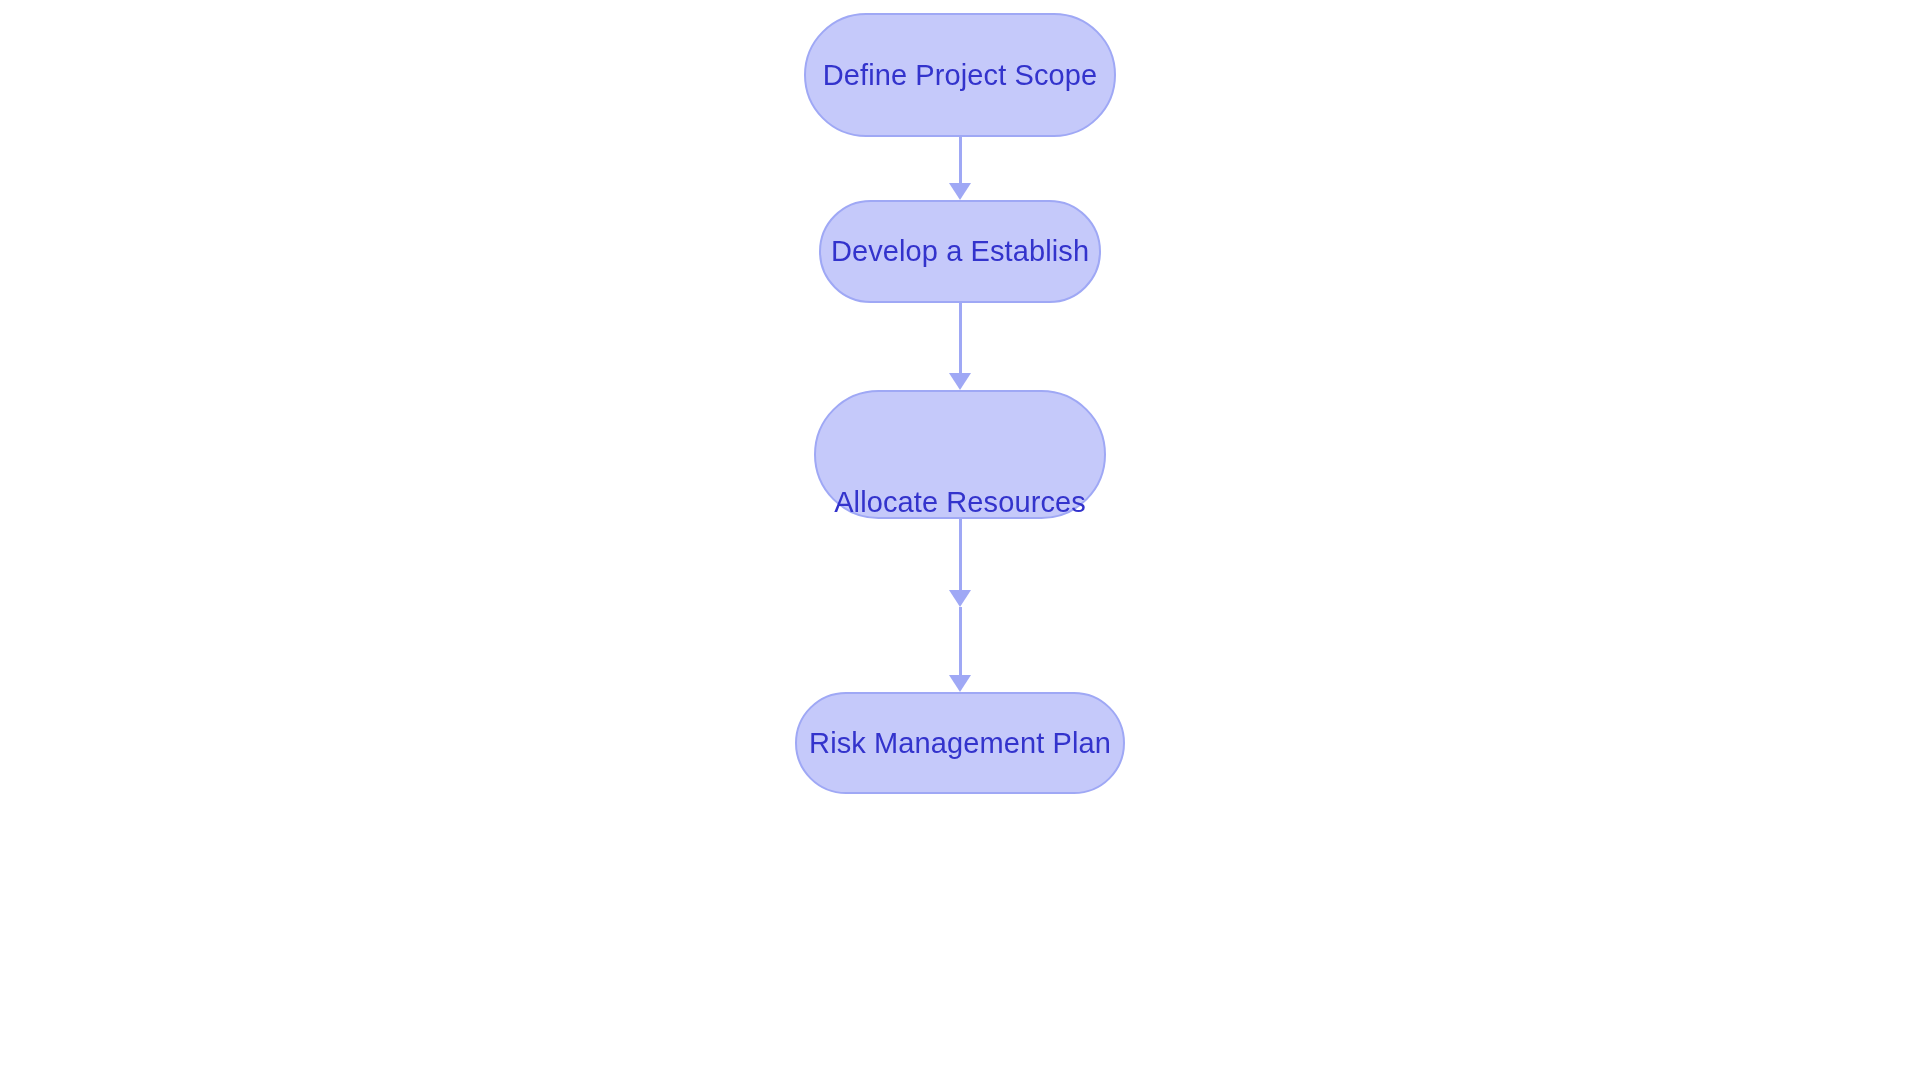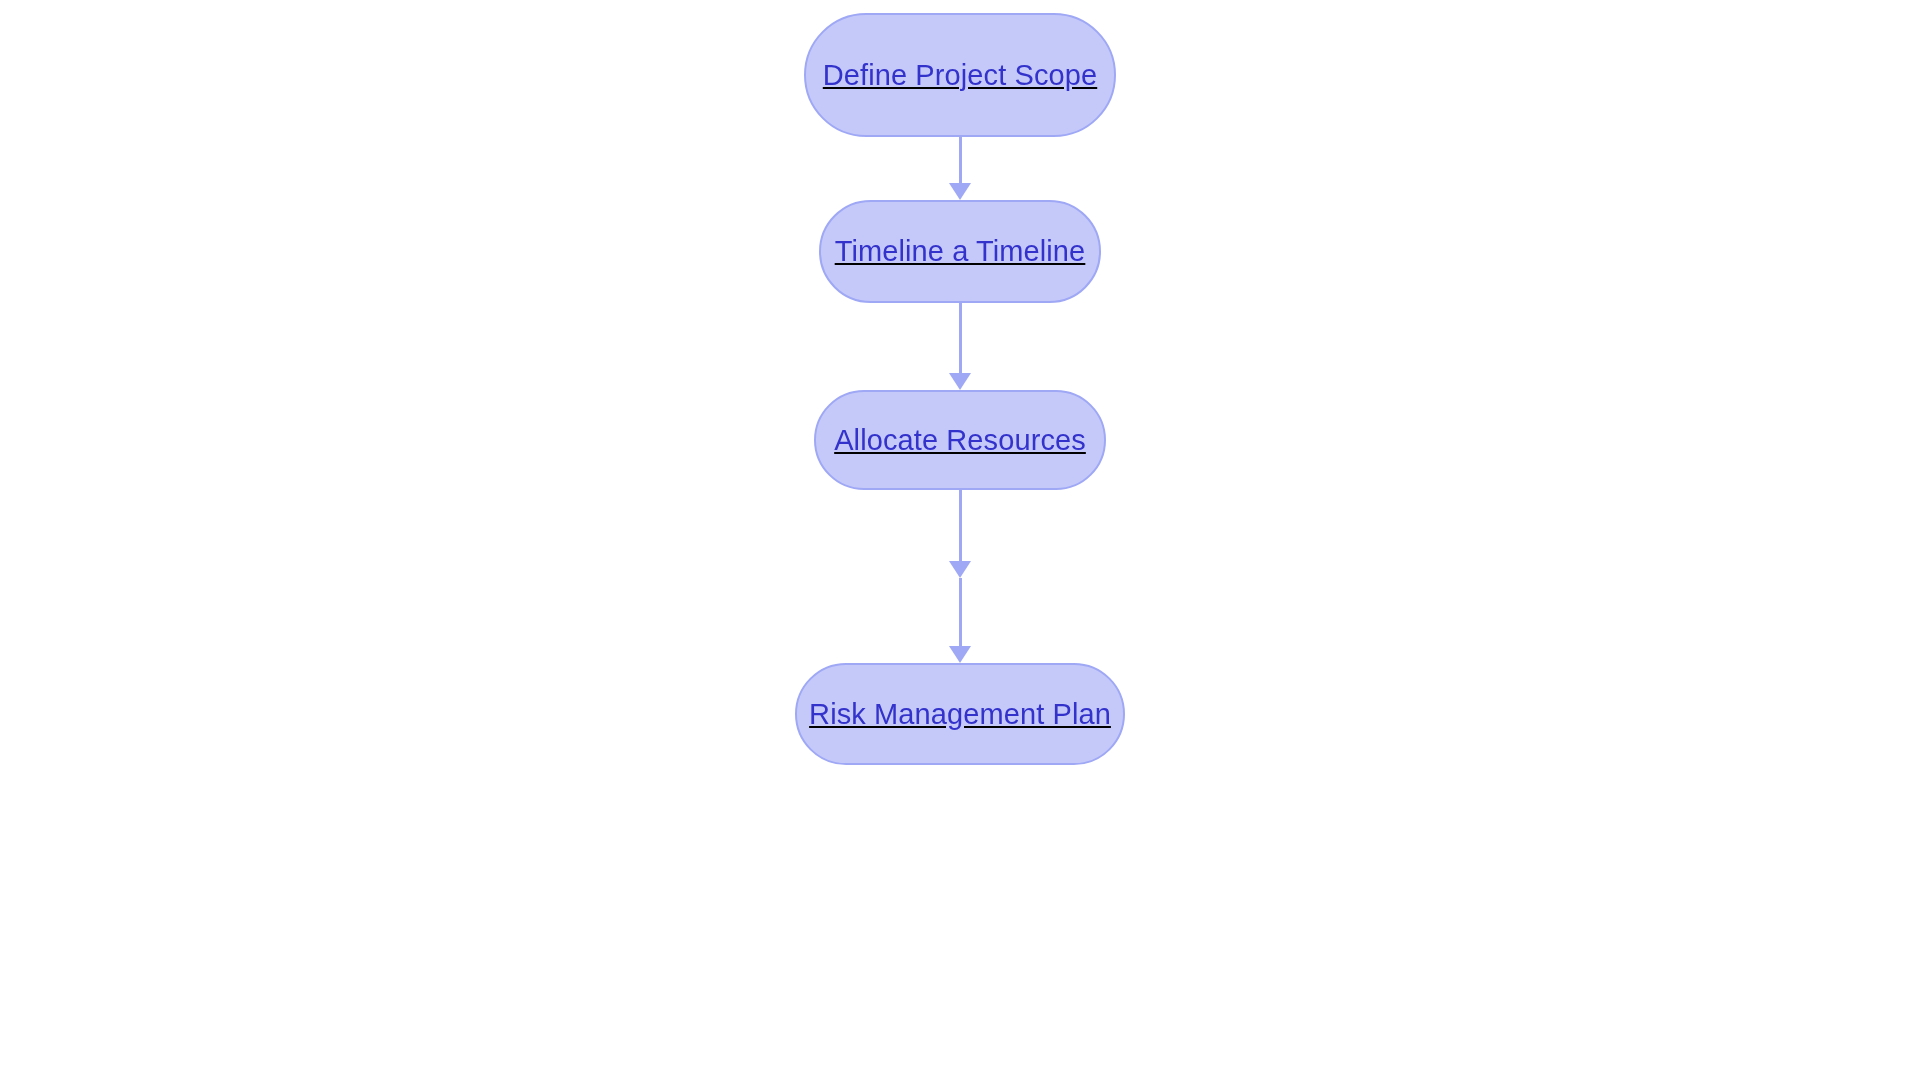--- a/index.html
+++ b/index.html
@@ -24,21 +24,20 @@
 
   .flow-column {
     position: absolute;
     left: 0;
     top: 0;
     width: 1920px;
     height: 1083px;
     display: flex;
     flex-direction: column;
     align-items: center;
-    text-decoration: underline;
   }
 
   .node {
     box-sizing: border-box;
     display: flex;
     align-items: center;
     justify-content: center;
     background: #c5c9fa;
     border: 2px solid #9fa8f5;
     border-radius: 999px;
@@ -75,21 +74,21 @@
     height: 0;
     border-left: 11px solid transparent;
     border-right: 11px solid transparent;
     border-top: 17px solid #9fa8f5;
     margin-top: -1px;
   }
 
   
   .node-0 { width: 312px; height: 124px; margin-top: 13px; }
   .node-1 { width: 282px; height: 103px; }
-  .node-2 { width: 292px; height: 100px; }
+  .node-2 { width: 292px; height: 129px; align-items: flex-end; }
   .node-3 { width: 306px; height: 102px; }
   .node-4 { width: 330px; height: 102px; }
 
   .conn-0 { height: 63px; }
   .conn-1 { height: 87px; }
   .conn-2 { height: 88px; }
   .conn-3 { height: 85px; }
 </style>
 </head>
 <body>
@@ -100,21 +99,21 @@
     <div class="node node-0">
       <span class="node-label">Define Project Scope</span>
     </div>
 
     <div class="connector conn-0">
       <div class="connector-line"></div>
       <div class="connector-head"></div>
     </div>
 
     <div class="node node-1">
-      <span class="node-label">Timeline a Timeline</span>
+      <span class="node-label">Develop a Establish</span>
     </div>
 
     <div class="connector conn-1">
       <div class="connector-line"></div>
       <div class="connector-head"></div>
     </div>
 
     <div class="node node-2">
       <span class="node-label">Allocate Resources</span>
     </div>

